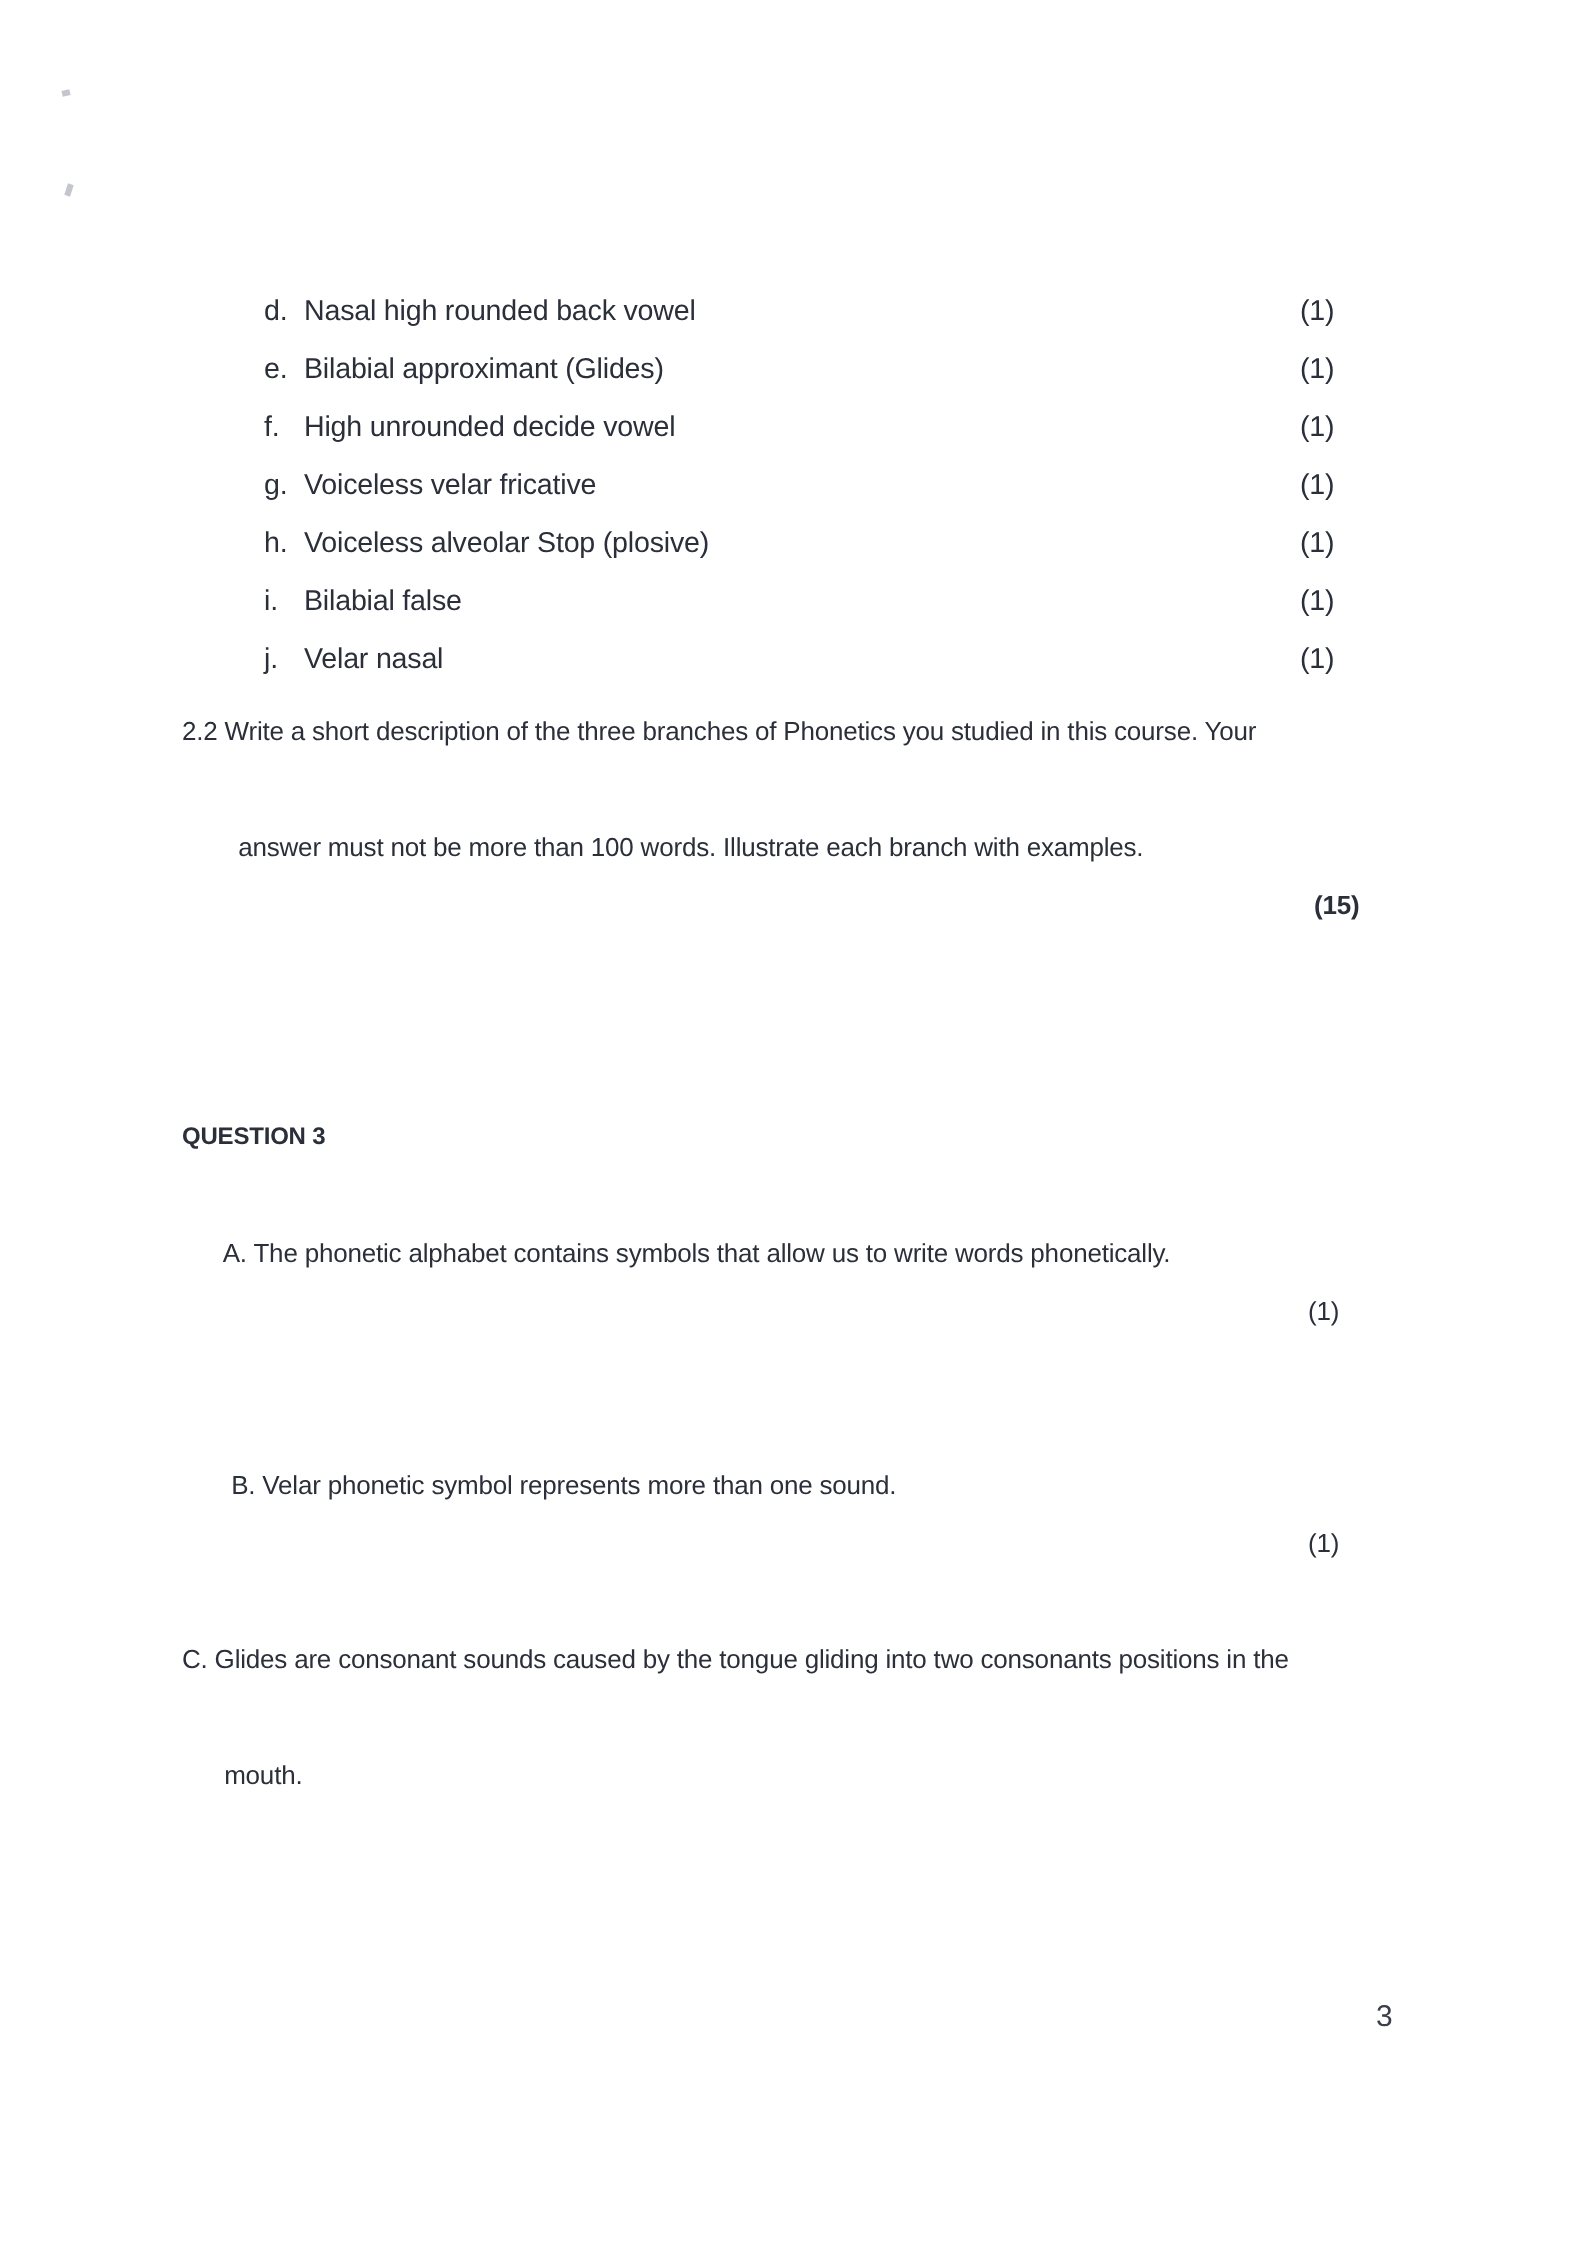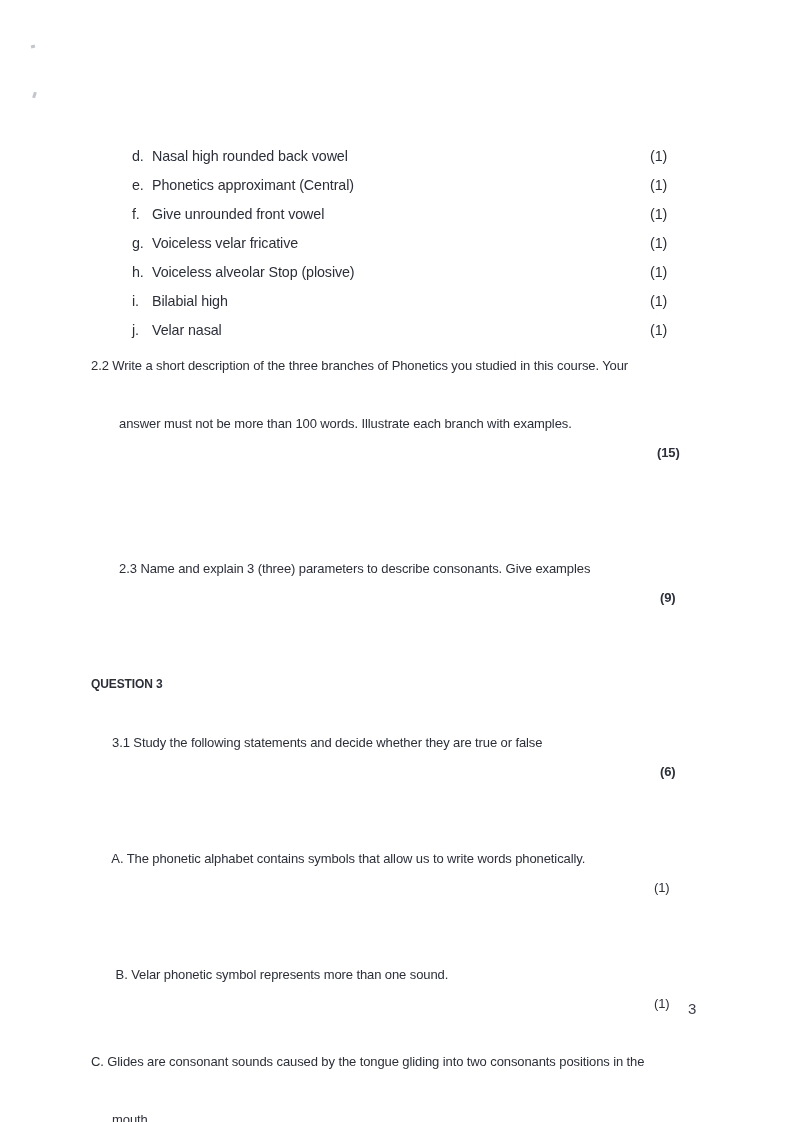--- a/index.html
+++ b/index.html
@@ -105,75 +105,65 @@
   <div class="content">
 
     <ul class="sublist">
       <li>
         <span class="marker">d.</span>
         <span class="item-text">Nasal high rounded back vowel</span>
         <span class="marks">(1)</span>
       </li>
       <li>
         <span class="marker">e.</span>
-        <span class="item-text">Phonetics approximant (Central)</span>
+        <span class="item-text">Bilabial approximant (Glides)</span>
         <span class="marks">(1)</span>
       </li>
       <li>
         <span class="marker">f.</span>
-        <span class="item-text">Give unrounded front vowel</span>
+        <span class="item-text">High unrounded decide vowel</span>
         <span class="marks">(1)</span>
       </li>
       <li>
         <span class="marker">g.</span>
         <span class="item-text">Voiceless velar fricative</span>
         <span class="marks">(1)</span>
       </li>
       <li>
         <span class="marker">h.</span>
         <span class="item-text">Voiceless alveolar Stop (plosive)</span>
         <span class="marks">(1)</span>
       </li>
       <li>
         <span class="marker">i.</span>
-        <span class="item-text">Bilabial high</span>
+        <span class="item-text">Bilabial false</span>
         <span class="marks">(1)</span>
       </li>
       <li>
         <span class="marker">j.</span>
         <span class="item-text">Velar nasal</span>
         <span class="marks">(1)</span>
       </li>
     </ul>
 
     <div>
       <div class="line">2.2 Write a short description of the three branches of Phonetics you studied in this course. Your</div>
       <div class="line">
         <span>answer must not be more than 100 words. Illustrate each branch with examples.</span>
         <span class="marks b m-566">(15)</span>
       </div>
     </div>
 
     <div class="gap-md"></div>
 
-    <div>
-      <div class="line">
-        <span>2.3 Name and explain 3 (three) parameters to describe consonants. Give examples</span>
-        <span class="marks b m-569">(9)</span>
-      </div>
-    </div>
 
     <div class="gap-md"></div>
 
     <div class="heading">QUESTION 3</div>
 
-    <div class="line">
-      <span>3.1 Study the following statements and decide whether they are true or false</span>
-      <span class="marks b m-569">(6)</span>
-    </div>
 
     <div class="line">
       <span>A. The phonetic alphabet contains symbols that allow us to write words phonetically.</span>
       <span class="marks m-563">(1)</span>
     </div>
 
     <div class="line">
       <span> B. Velar phonetic symbol represents more than one sound.</span>
       <span class="marks m-563">(1)</span>
     </div>

